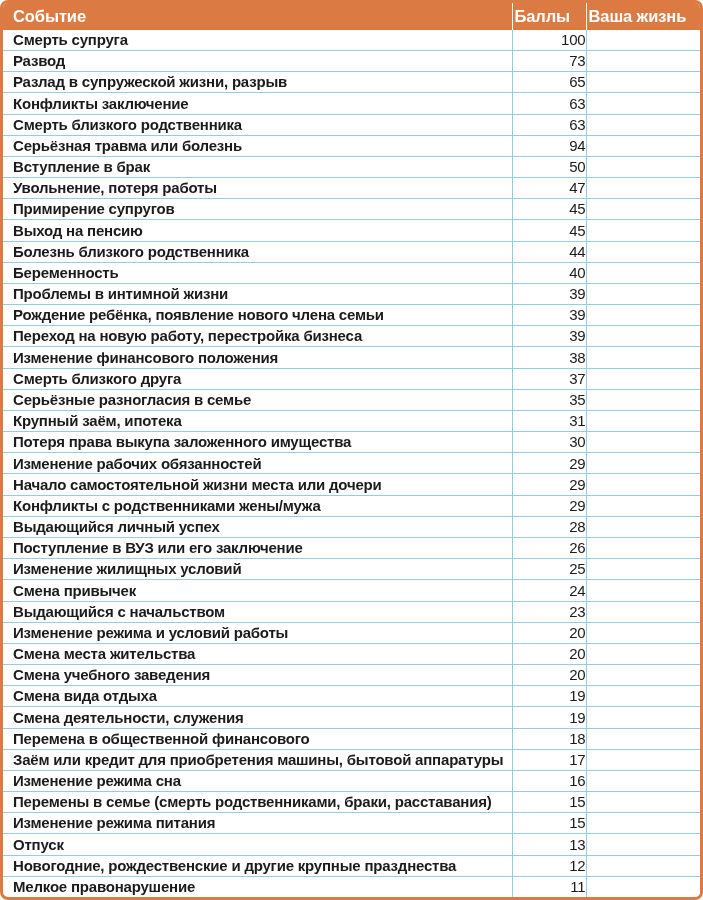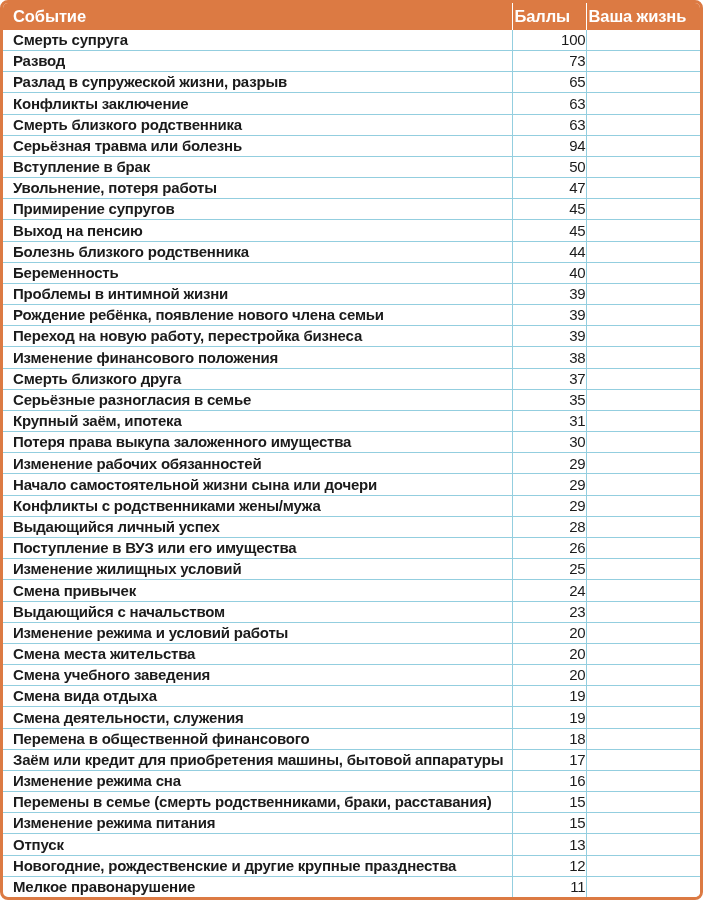--- a/index.html
+++ b/index.html
@@ -191,36 +191,36 @@
           <td class="event">Потеря права выкупа заложенного имущества</td>
           <td class="score">30</td>
           <td class="life"></td>
         </tr>
         <tr>
           <td class="event">Изменение рабочих обязанностей</td>
           <td class="score">29</td>
           <td class="life"></td>
         </tr>
         <tr>
-          <td class="event">Начало самостоятельной жизни сына или дочери</td>
+          <td class="event">Начало самостоятельной жизни места или дочери</td>
           <td class="score">29</td>
           <td class="life"></td>
         </tr>
         <tr>
           <td class="event">Конфликты с родственниками жены/мужа</td>
           <td class="score">29</td>
           <td class="life"></td>
         </tr>
         <tr>
           <td class="event">Выдающийся личный успех</td>
           <td class="score">28</td>
           <td class="life"></td>
         </tr>
         <tr>
-          <td class="event">Поступление в ВУЗ или его имущества</td>
+          <td class="event">Поступление в ВУЗ или его заключение</td>
           <td class="score">26</td>
           <td class="life"></td>
         </tr>
         <tr>
           <td class="event">Изменение жилищных условий</td>
           <td class="score">25</td>
           <td class="life"></td>
         </tr>
         <tr>
           <td class="event">Смена привычек</td>

